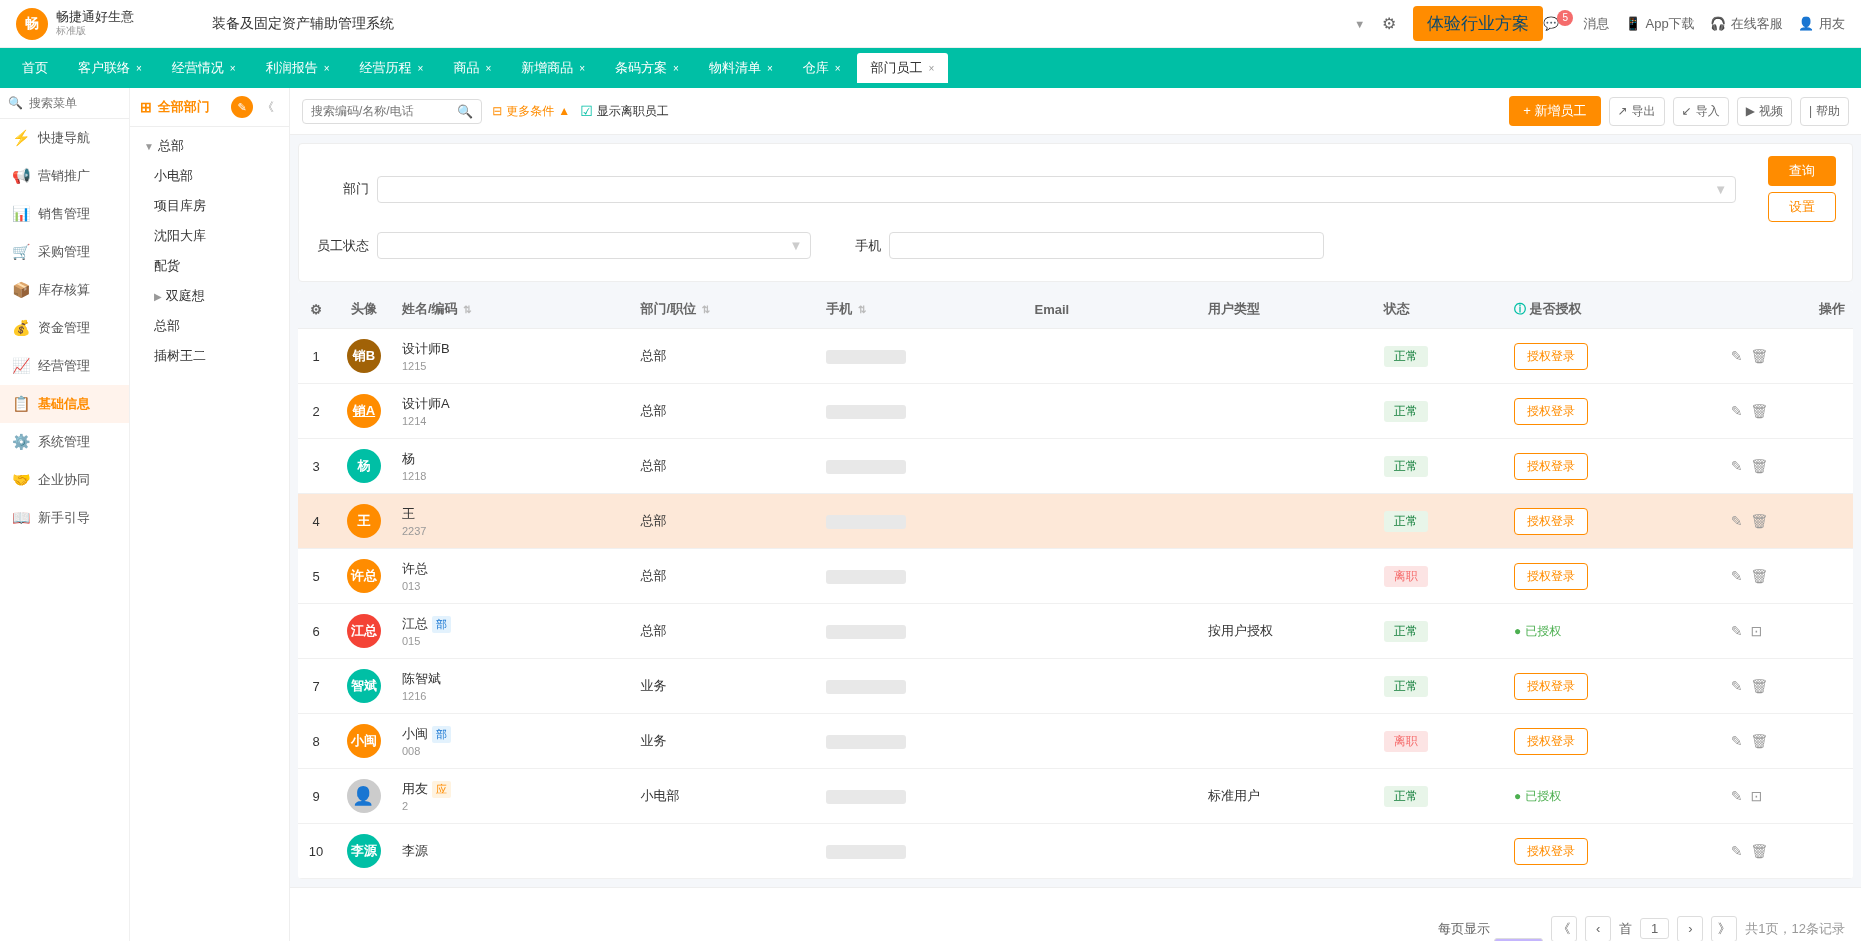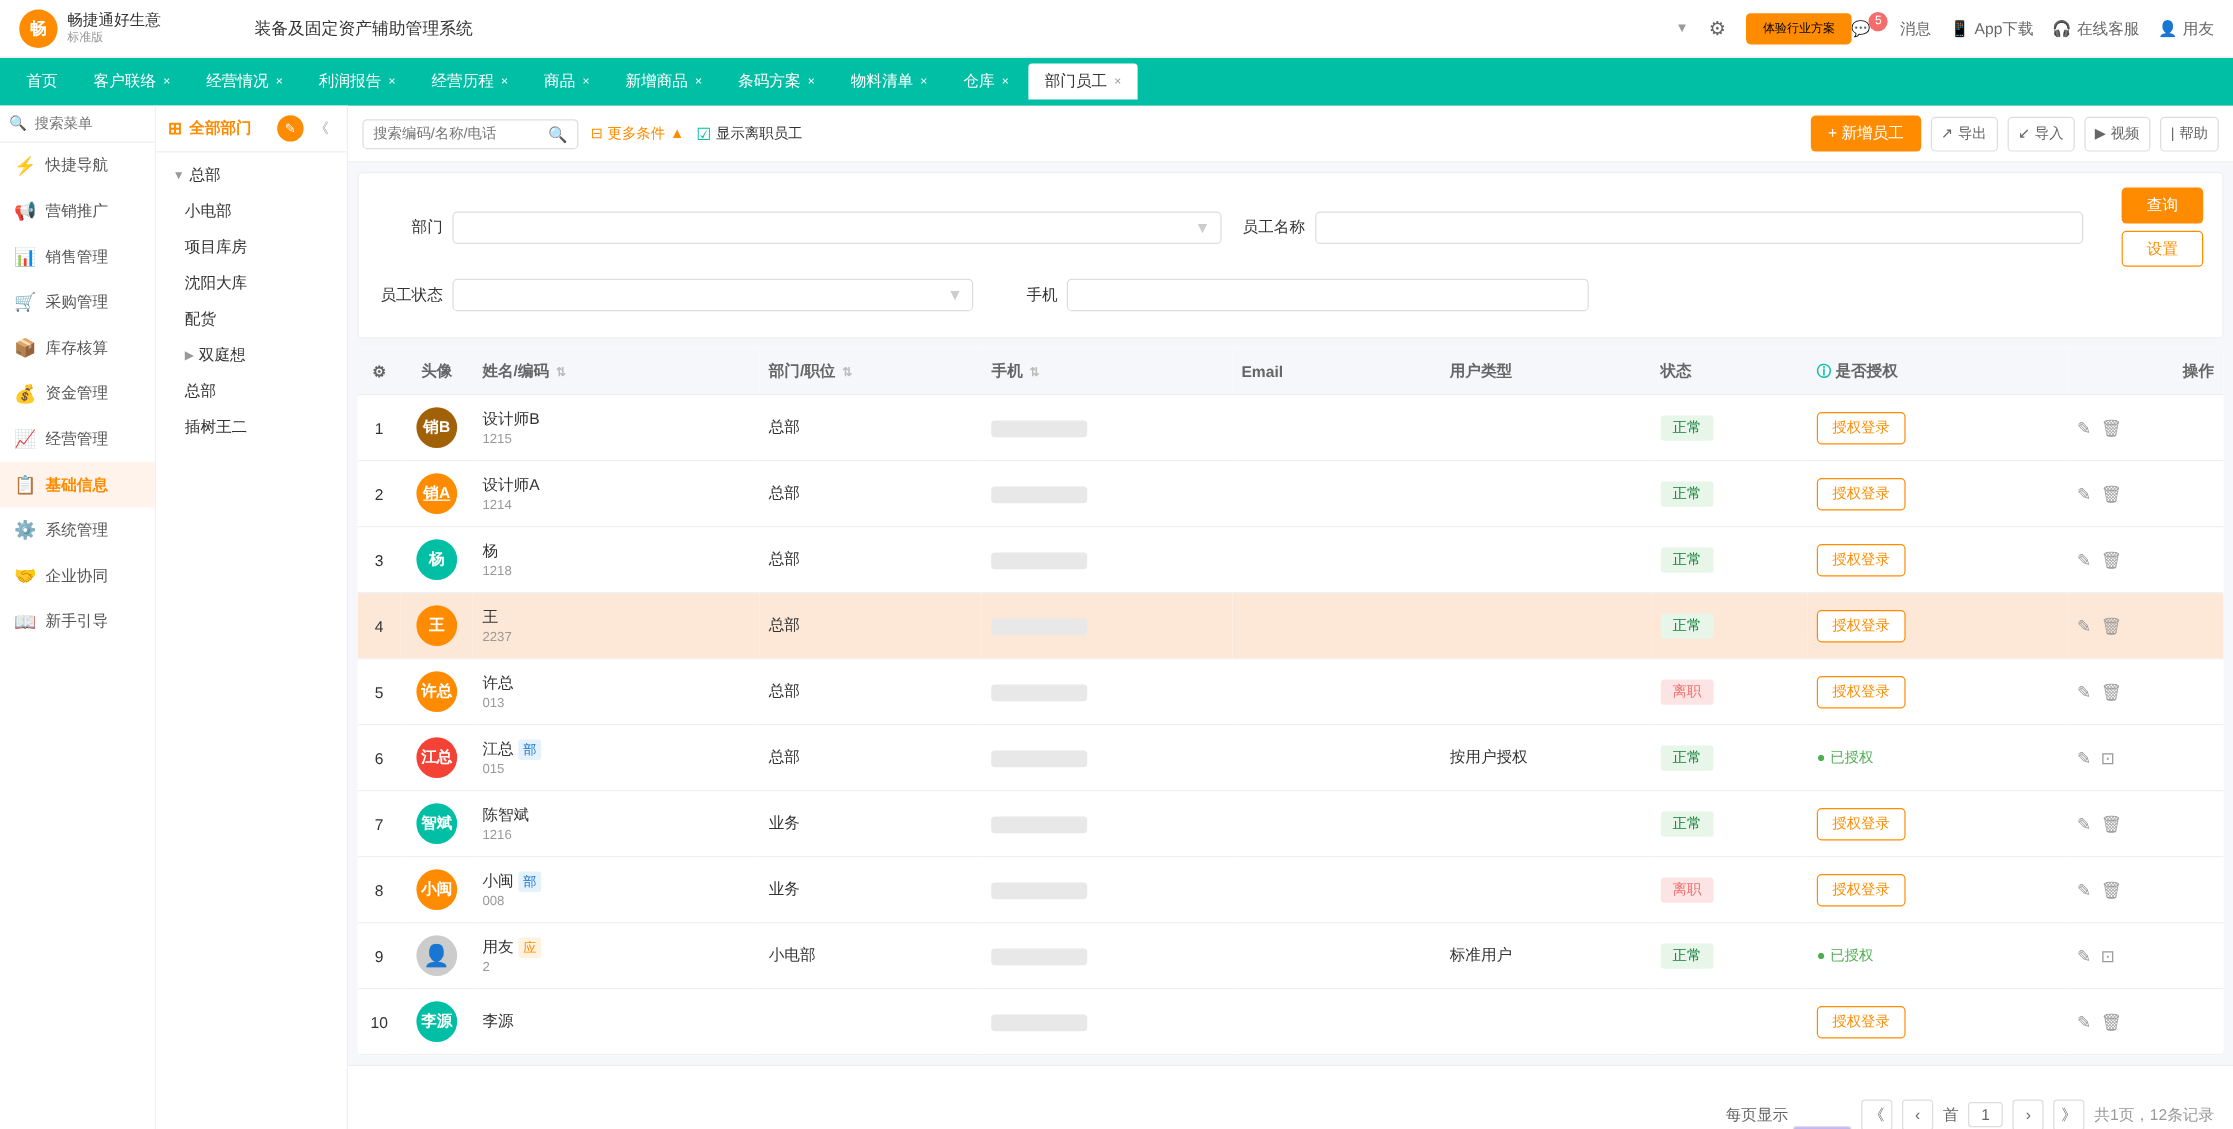--- a/index.html
+++ b/index.html
@@ -51,26 +51,26 @@
       background: #f56c6c;
       color: #fff;
       border-radius: 50%;
       width: 16px; height: 16px;
       font-size: 10px;
       display: flex; align-items: center; justify-content: center;
       position: relative; top: -6px; left: -6px;
     }
     .experience-btn {
       background: #ff8c00;
-      color: #000000;
+      color: #0c4a6e;
       border: none;
       border-radius: 4px;
       padding: 6px 14px;
       cursor: pointer;
-      font-size: 10px;
+      font-size: 17px;
     }
     .settings-icon {
       width: 24px; height: 24px;
       cursor: pointer;
       color: #666;
       display: flex; align-items: center; justify-content: center;
       font-size: 16px;
     }
     .dropdown-arrow { color: #999; font-size: 11px; margin-left: 4px; }
 
@@ -554,26 +554,20 @@
 
     <div class="adv-filter">
       <div class="adv-filter-row">
         <div class="adv-filter-item">
           <span class="adv-label">部门</span>
           <div class="adv-input">
             <span style="color:#ccc;font-size:12px;"></span>
             <span style="color:#ccc;">▼</span>
           </div>
         </div>
-        <div class="adv-filter-item">
-          <span class="adv-label">员工名称</span>
-          <div class="adv-input">
-            <input type="text" style="width: 100%;">
-          </div>
-        </div>
         <div class="adv-filter-btns">
           <button class="query-btn">查询</button>
           <button class="reset-btn">设置</button>
         </div>
       </div>
       <div class="adv-filter-row">
         <div class="adv-filter-item">
           <span class="adv-label">员工状态</span>
           <div class="adv-input">
             <span style="color:#ccc;font-size:12px;"></span>

